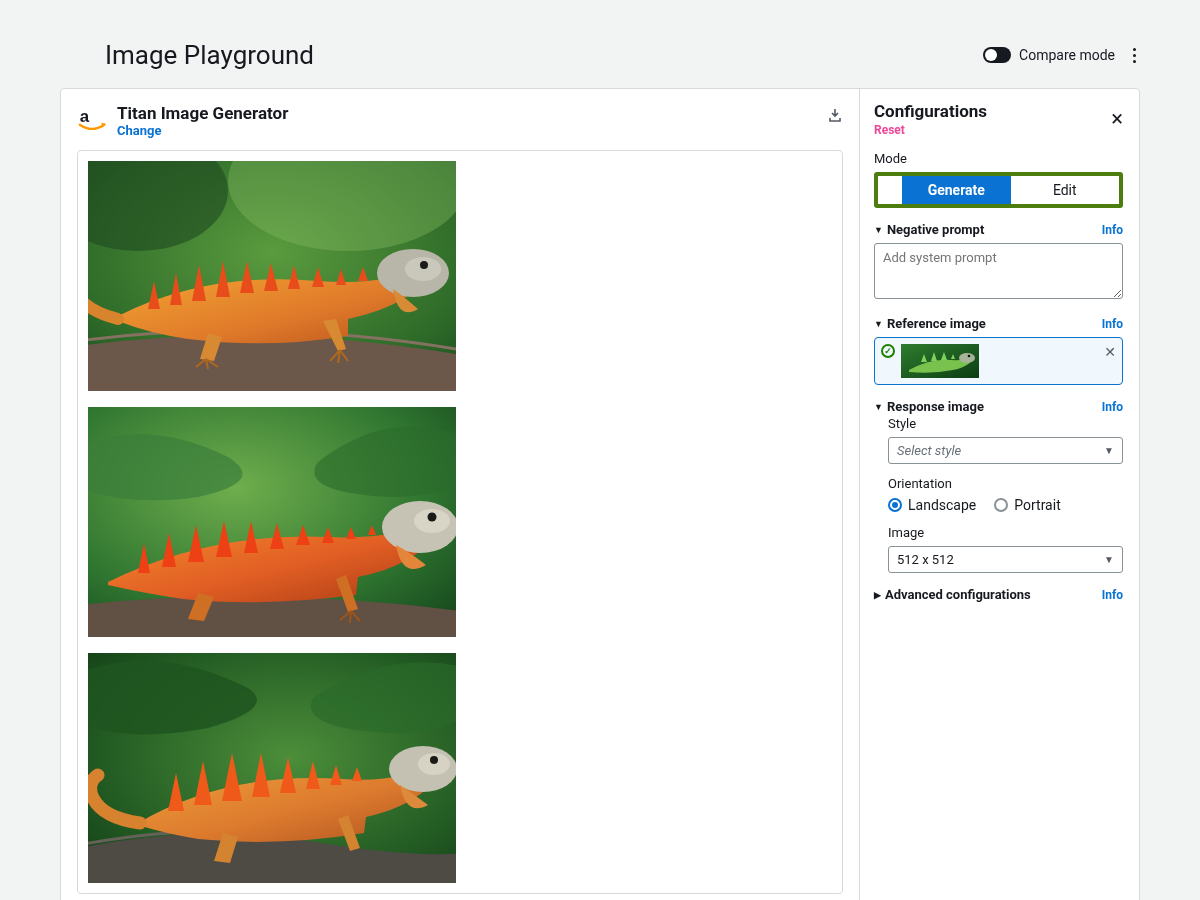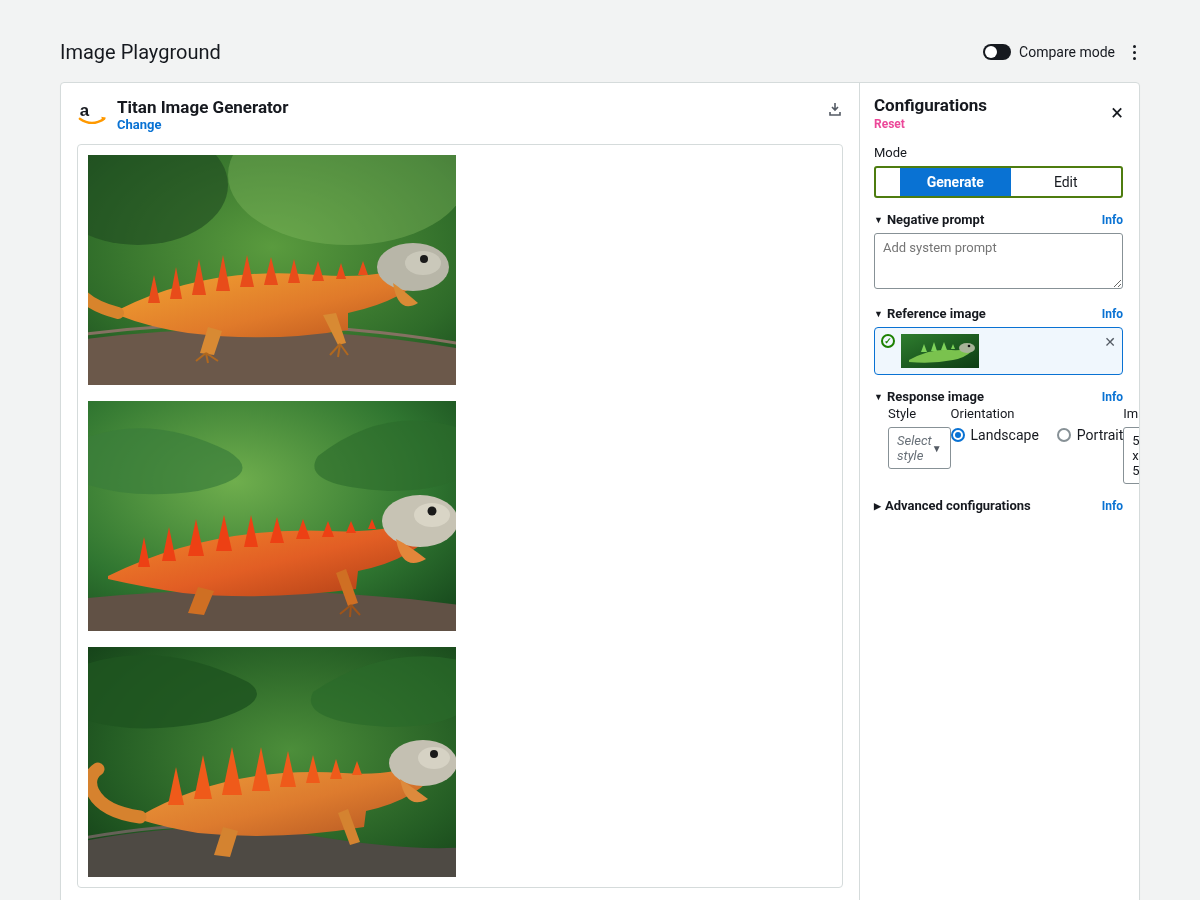--- a/index.html
+++ b/index.html
@@ -13,22 +13,23 @@
   .page {
     padding: 40px 60px 30px 60px;
   }
   .header-row {
     display: flex;
     justify-content: space-between;
     align-items: center;
     margin-bottom: 18px;
   }
   .page-title {
-    font-size: 20px;
+    font-size: 26px;
     font-weight: 400;
+    margin-left: 45px;
   }
   .header-actions {
     display: flex;
     align-items: center;
     gap: 14px;
   }
   .compare {
     display: flex;
     align-items: center;
     gap: 8px;
@@ -163,21 +164,21 @@
     font-weight: 400;
     margin-bottom: 6px;
     color: #16191f;
   }
   .section-label-bold {
     font-size: 13px;
     font-weight: 700;
   }
   .mode-seg {
     display: flex;
-    border: 2px solid #4d7c0f;
+    border: 4px solid #4d7c0f;
     border-radius: 3px;
     overflow: hidden;
     padding-left: 24px;
   }
   .mode-seg > div {
     flex: 1;
     text-align: center;
     padding: 6px 0;
     font-size: 14px;
     cursor: pointer;
@@ -245,21 +246,22 @@
     font-weight: 700;
   }
   .ref-x {
     color: #545b64;
     cursor: pointer;
     font-size: 14px;
   }
   .indent {
     padding-left: 14px;
     display: flex;
-    gap: 0;
+    flex-direction: column;
+    gap: 12px;
     margin-top: 2px;
     justify-content: space-between;
   }
   .select-box {
     display: flex;
     justify-content: space-between;
     align-items: center;
     border: 1px solid #879196;
     border-radius: 3px;
     padding: 5px 8px;

